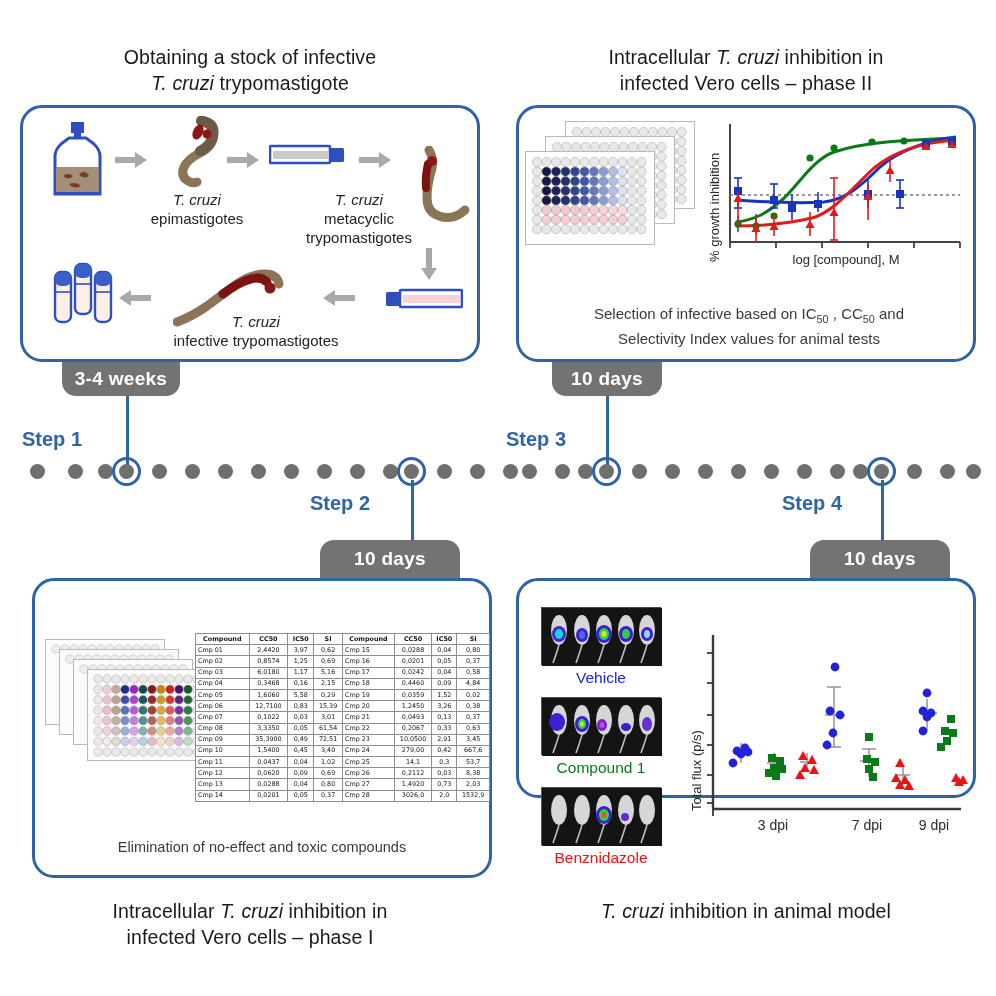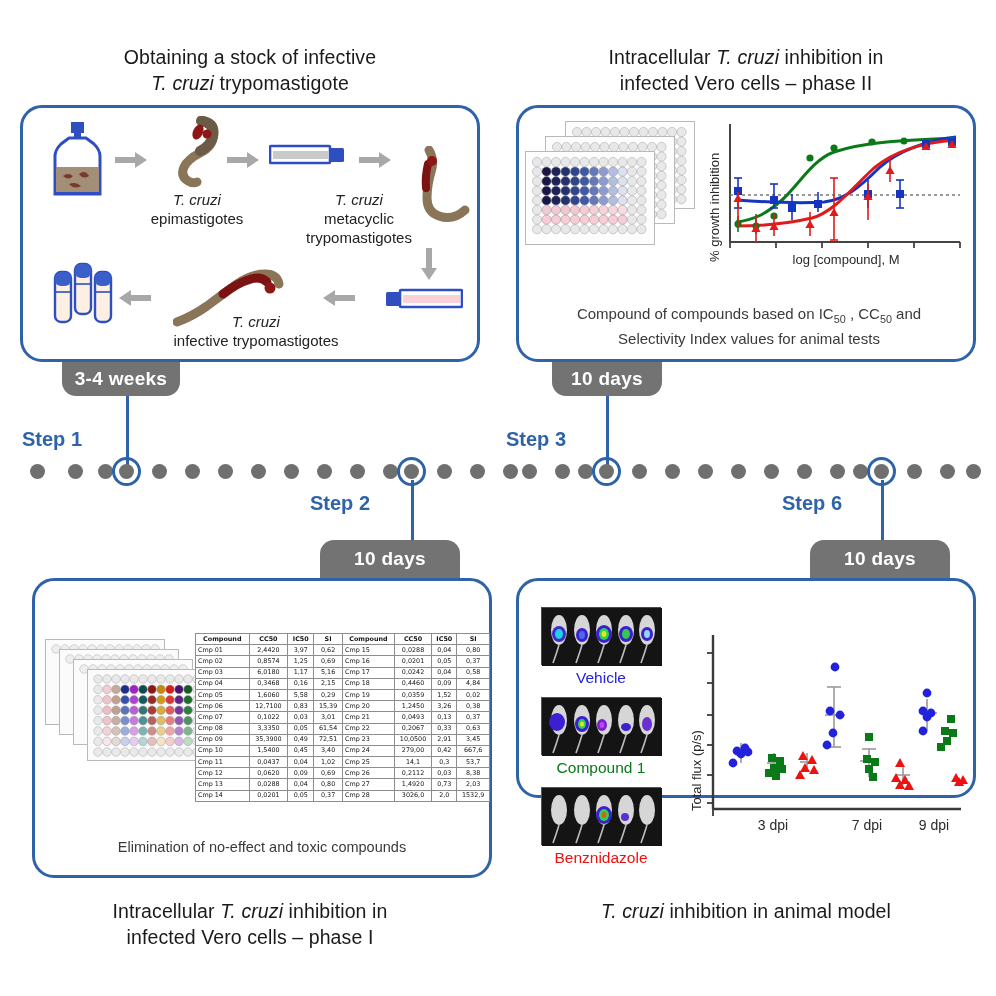--- a/index.html
+++ b/index.html
@@ -706,21 +706,21 @@
           <polygon points="174,76 178.6,84 169.4,84"></polygon>
           <polygon points="196,50 200.6,58 191.4,58"></polygon>
           <polygon points="232,26 236.6,34 227.4,34"></polygon>
           <polygon points="258,24 262.6,32 253.4,32"></polygon>
         </g>
       </svg>
       <div class="axis-label-x" style="left:36px; top:136px; width:232px;">log [compound], M</div>
     </div>
 
     <div class="caption2" style="left:8px; top:196px; width:444px;">
-      <span>Compound of compounds based on IC</span><sub>50</sub><span> , CC</span><sub>50</sub><span> and</span><br>
+      <span>Selection of infective based on IC</span><sub>50</sub><span> , CC</span><sub>50</sub><span> and</span><br>
       <span>Selectivity Index values for animal tests</span>
     </div>
   </div>
 
   <div class="badge" style="left:552px; top:362px; width:110px; height:34px;">10 days</div>
   <div class="badge-stem" style="left:606px; top:396px; height:72px;"></div>
   <div class="step-label" style="left:506px; top:428px;">Step 3</div>
 
   <div id="timeline">
     <div class="tl-dot" style="left:30px;"></div>
@@ -758,21 +758,21 @@
     <div class="tl-ring" style="left:867px;"></div>
     <div class="tl-dot" style="left:907px;"></div>
     <div class="tl-dot" style="left:940px;"></div>
     <div class="tl-dot" style="left:966px;"></div>
   </div>
 
   <div class="step-label" style="left:310px; top:492px;">Step 2</div>
   <div class="badge-stem" style="left:411px; top:480px; height:60px;"></div>
   <div class="badge up" style="left:320px; top:540px; width:140px; height:38px;">10 days</div>
 
-  <div class="step-label" style="left:782px; top:492px;">Step 6</div>
+  <div class="step-label" style="left:782px; top:492px;">Step 4</div>
   <div class="badge-stem" style="left:881px; top:480px; height:60px;"></div>
   <div class="badge up" style="left:810px; top:540px; width:140px; height:38px;">10 days</div>
 
   <div class="panel" style="left:32px; top:578px; width:460px; height:300px;">
 
     <div class="plate" style="left:10px; top:58px; width:120px; height:86px; background:#fbfbfb;">
       <svg width="120" height="86" viewBox="0 0 120 86">
         <g fill="#eeeeee" stroke="#bbbbbb" stroke-width="0.6">
           <g>
               <circle cx="10" cy="9" r="4.3"></circle>

